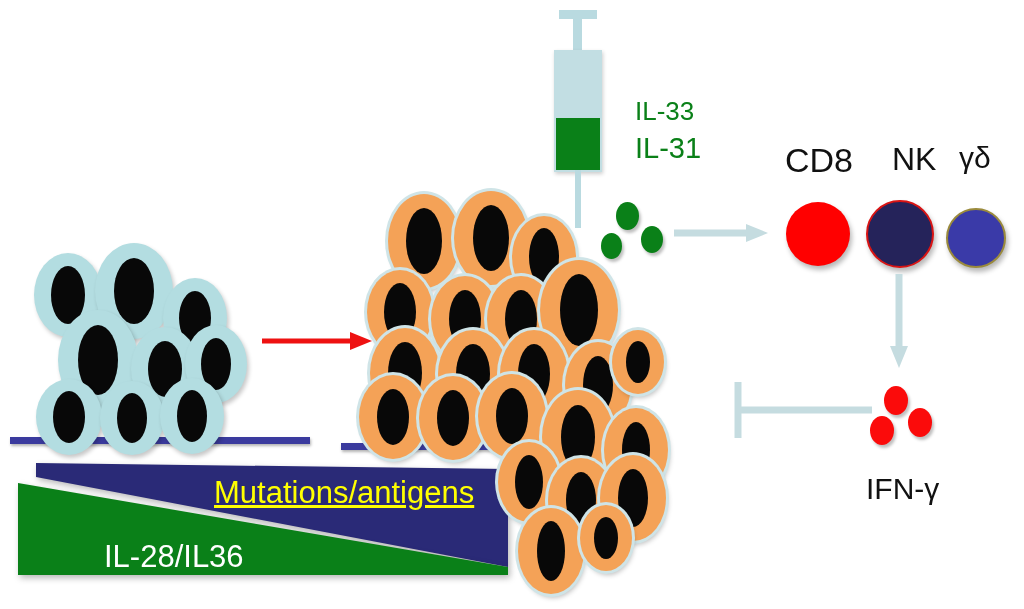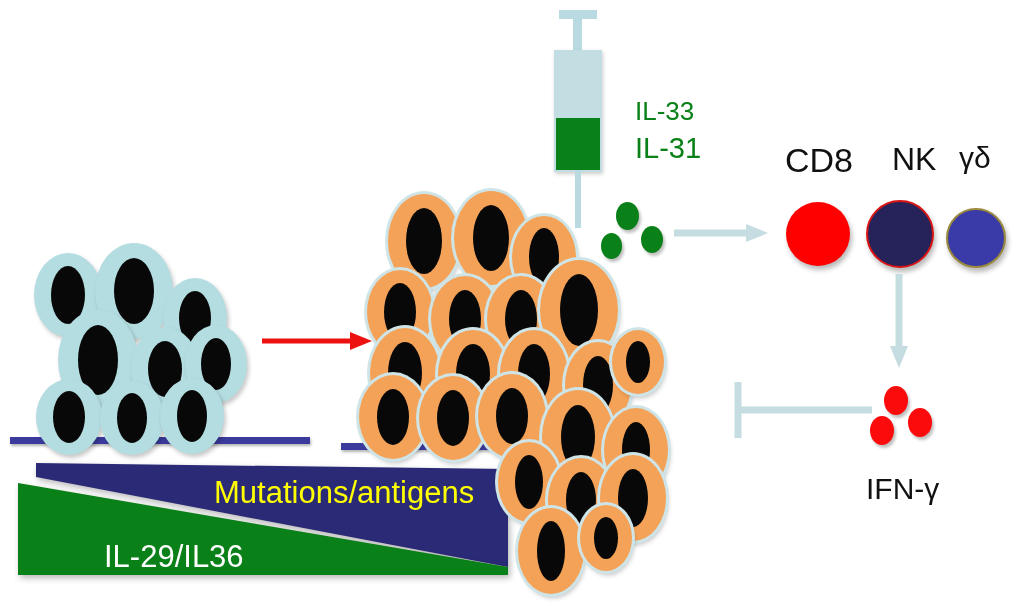--- a/index.html
+++ b/index.html
@@ -104,26 +104,26 @@
 <div id="canvas">
 
   <div class="abs" style="left:0;top:0;width:330px;height:470px;"></div>
 
   <div class="baseline" style="left:10px;top:437px;width:300px;"></div>
   <div class="baseline" style="left:341px;top:443px;width:205px;"></div>
 
   <svg class="wedge" style="left:8px;top:455px;" width="510" height="125" viewBox="0 0 510 125">
     <polygon points="28,8 500,14 500,112 28,22" fill="#2a2a77"></polygon>
   </svg>
-  <div class="wedge-label" style="left:214px;top:475px;color:#ffff00;font-size:31px;">Mutations/antigens</div>
+  <div class="wedge-label" style="left:214px;top:475px;color:#ffff00;font-size:31px;text-decoration:underline;">Mutations/antigens</div>
 
   <svg class="wedge" style="left:8px;top:455px;" width="510" height="125" viewBox="0 0 510 125">
     <polygon points="10,28 500,112 500,120 10,120" fill="#0a8018"></polygon>
   </svg>
-  <div class="wedge-label" style="left:104px;top:539px;color:#ffffff;font-size:31px;">IL-29/IL36</div>
+  <div class="wedge-label" style="left:104px;top:539px;color:#ffffff;font-size:31px;">IL-28/IL36</div>
 
   <svg class="arrow-svg" style="left:260px;top:328px;" width="115" height="26" viewBox="0 0 115 26">
     <line x1="2" y1="13" x2="92" y2="13" stroke="#ee1111" stroke-width="5"></line>
     <polygon points="90,4 112,13 90,22" fill="#ee1111"></polygon>
   </svg>
 
   <div class="syr-part" style="left:559px;top:10px;width:38px;height:9px;background:#b9dae0;"></div>
   <div class="syr-part" style="left:573px;top:17px;width:9px;height:36px;background:#b9dae0;"></div>
   <div class="syr-part" style="left:554px;top:50px;width:48px;height:122px;background:#c2dee3;box-shadow:1px 2px 4px rgba(0,0,0,0.2);"></div>
   <div class="syr-part" style="left:556px;top:118px;width:44px;height:52px;background:#0a8018;"></div>

